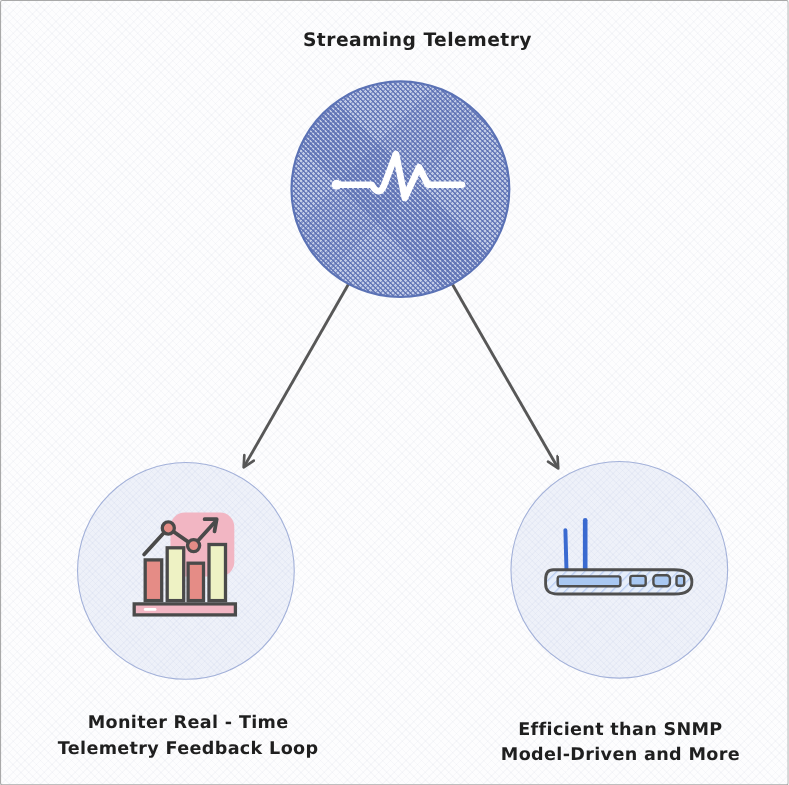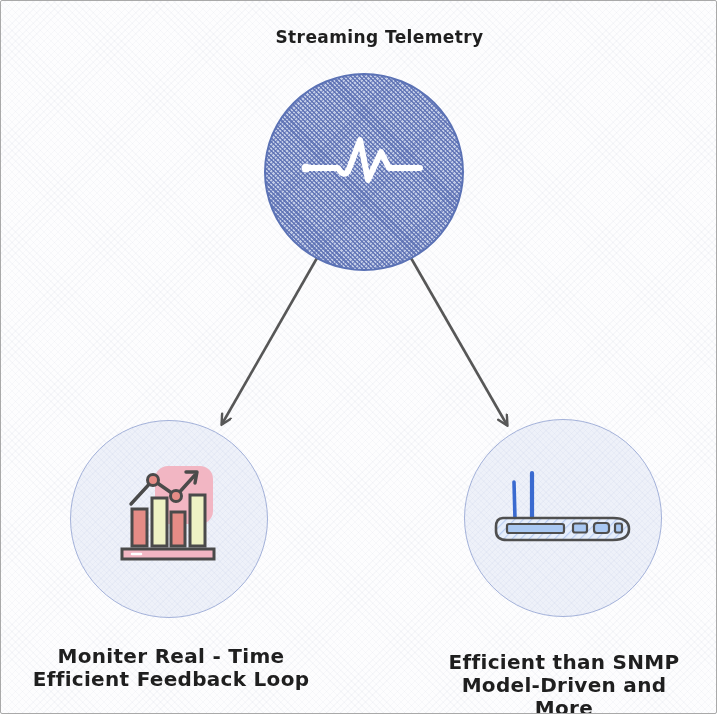--- a/index.html
+++ b/index.html
@@ -41,21 +41,21 @@
   }
   .node-monitor { left:69px;  top:419px; width:198px; height:198px; }
   .node-router  { left:463px; top:418px; width:198px; height:198px; }
   .edges-layer { position:absolute; left:0; top:0; width:717px; height:714px; pointer-events:none; }
   .icon-svg { position:absolute; }
   .pulse-icon  { left:295px; top:133px; width:130px; height:70px; }
   .chart-icon  { left:118px; top:460px; width:100px; height:100px; }
   .router-icon { left:487px; top:468px; width:150px; height:90px; }
   .node-label {
     position:absolute; text-align:center;
-    font-size:20px; font-weight:700; letter-spacing:0.3px;
+    font-size:16px; font-weight:700; letter-spacing:0.3px;
     line-height:23px; color:#1f1f1f;
   }
   .label-monitor { left:30px;  top:644px; width:280px; }
   .label-router  { left:428px; top:650px; width:270px; }
   .node-label span { display:block; }
 </style>
 </head>
 <body>
 
 <div class="page">
@@ -105,20 +105,20 @@
     <line x1="44" y1="50" x2="44" y2="4" stroke="#3a6ad0" stroke-width="4.2" stroke-linecap="round"></line>
     <path d="M15 49 H125 Q141 49 141 60 Q141 71 125 71 H19 Q8 71 8 62 V58 Q8 49 15 49 Z" fill="url(#rhatch)" stroke="#4f4f4f" stroke-width="2.6" stroke-linejoin="round"></path>
     <rect x="19" y="55" width="57" height="9" rx="2" fill="#a9c8f2" stroke="#4f4f4f" stroke-width="2.2"></rect>
     <rect x="85" y="54.5" width="14" height="9" rx="2" fill="#a9c8f2" stroke="#4f4f4f" stroke-width="2.2"></rect>
     <rect x="106" y="54" width="15" height="10" rx="3" fill="#a9c8f2" stroke="#4f4f4f" stroke-width="2.2"></rect>
     <rect x="127" y="54.5" width="7" height="9" rx="2" fill="#a9c8f2" stroke="#4f4f4f" stroke-width="2.2"></rect>
   </svg>
 
   <div class="node-label label-monitor">
     <span>Moniter Real - Time</span>
-    <span>Efficient Feedback Loop</span>
+    <span>Telemetry Feedback Loop</span>
   </div>
   <div class="node-label label-router">
     <span>Efficient than SNMP</span>
     <span>Model-Driven and More</span>
   </div>
 
 </div>
 
 </body></html>

